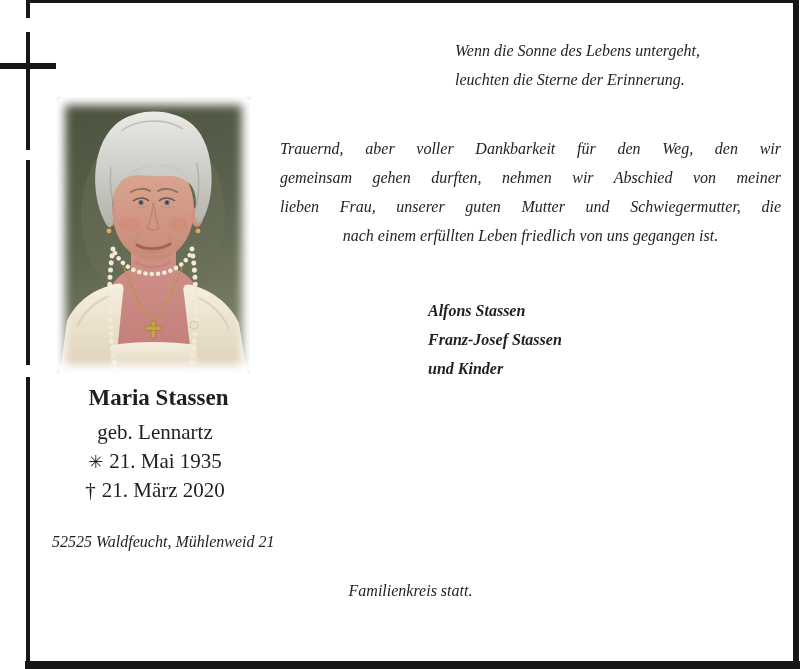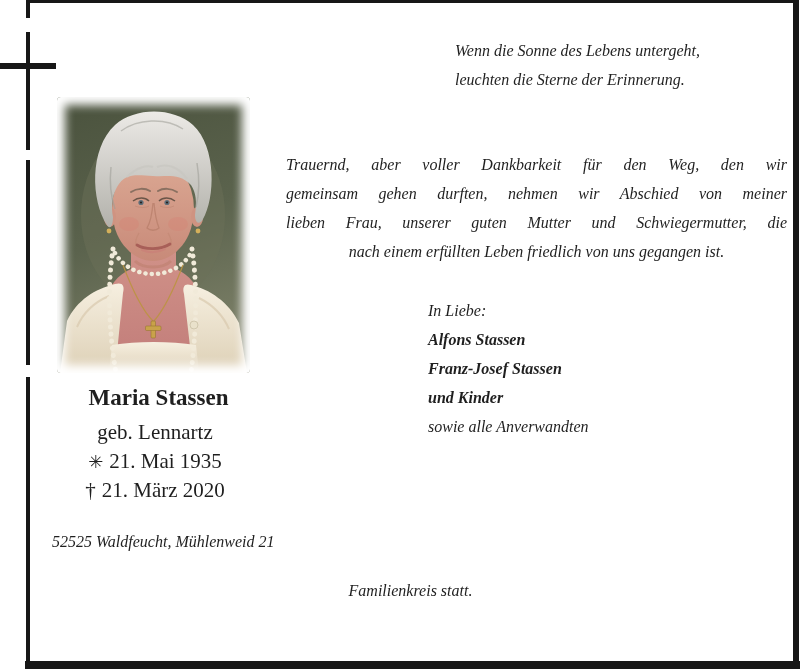--- a/index.html
+++ b/index.html
@@ -18,21 +18,21 @@
   .lseg.s4{top:377px;height:284px;}
   .cross-arm{position:absolute;left:0;top:63px;width:56px;height:6px;background:#171717;}
   
   .photo{position:absolute;left:57px;top:97px;width:193px;height:276px;border-radius:4px;}
   .photo svg{display:block;width:100%;height:100%;border-radius:4px;}
   .photo::after{content:"";position:absolute;inset:0;border-radius:4px;
     box-shadow:inset 0 0 10px 8px #ffffff;pointer-events:none;}
   
   .txt{font-size:16px;line-height:29px;font-style:italic;}
   .quote{position:absolute;left:455px;top:36px;white-space:nowrap;}
-  .tribute{position:absolute;left:286px;top:134px;width:501px;margin-top:16px;}
+  .tribute{position:absolute;left:280px;top:134px;width:501px;}
   .jline{text-align:justify;text-align-last:justify;}
   .nline{text-align:center;}
   .mourners{position:absolute;left:428px;top:296px;}
   .mourners .bold{font-weight:bold;}
   .name-block{position:absolute;left:52px;top:379px;width:206px;text-align:center;}
   .deceased-name{font-size:23px;line-height:38px;font-weight:bold;margin-left:7px;}
   .vitals{font-size:21px;line-height:29px;margin-top:1px;}
   .sym{display:inline-block;margin-right:6px;}
   .star{font-family:"DejaVu Sans",sans-serif;font-size:18px;}
   .address{position:absolute;left:52px;top:527px;white-space:nowrap;text-align:center;}
@@ -146,25 +146,23 @@
   </div>
 
   <div class="tribute txt">
     <div class="jline">Trauernd, aber voller Dankbarkeit für den Weg, den wir</div>
     <div class="jline">gemeinsam gehen durften, nehmen wir Abschied von meiner</div>
     <div class="jline">lieben Frau, unserer guten Mutter und Schwiegermutter, die</div>
     <div class="nline">nach einem erfüllten Leben friedlich von uns gegangen ist.</div>
   </div>
 
   <div class="mourners txt">
-    <div>In Liebe:</div>
     <div class="bold">Alfons Stassen</div>
     <div class="bold">Franz-Josef Stassen</div>
     <div class="bold">und Kinder</div>
-    <div>sowie alle Anverwandten</div>
   </div>
 
   <div class="name-block">
     <div class="deceased-name">Maria Stassen</div>
     <div class="vitals">
       <div>geb. Lennartz</div>
       <div>
         <span class="sym star">✳</span><span>21. Mai 1935</span>
       </div>
       <div>

